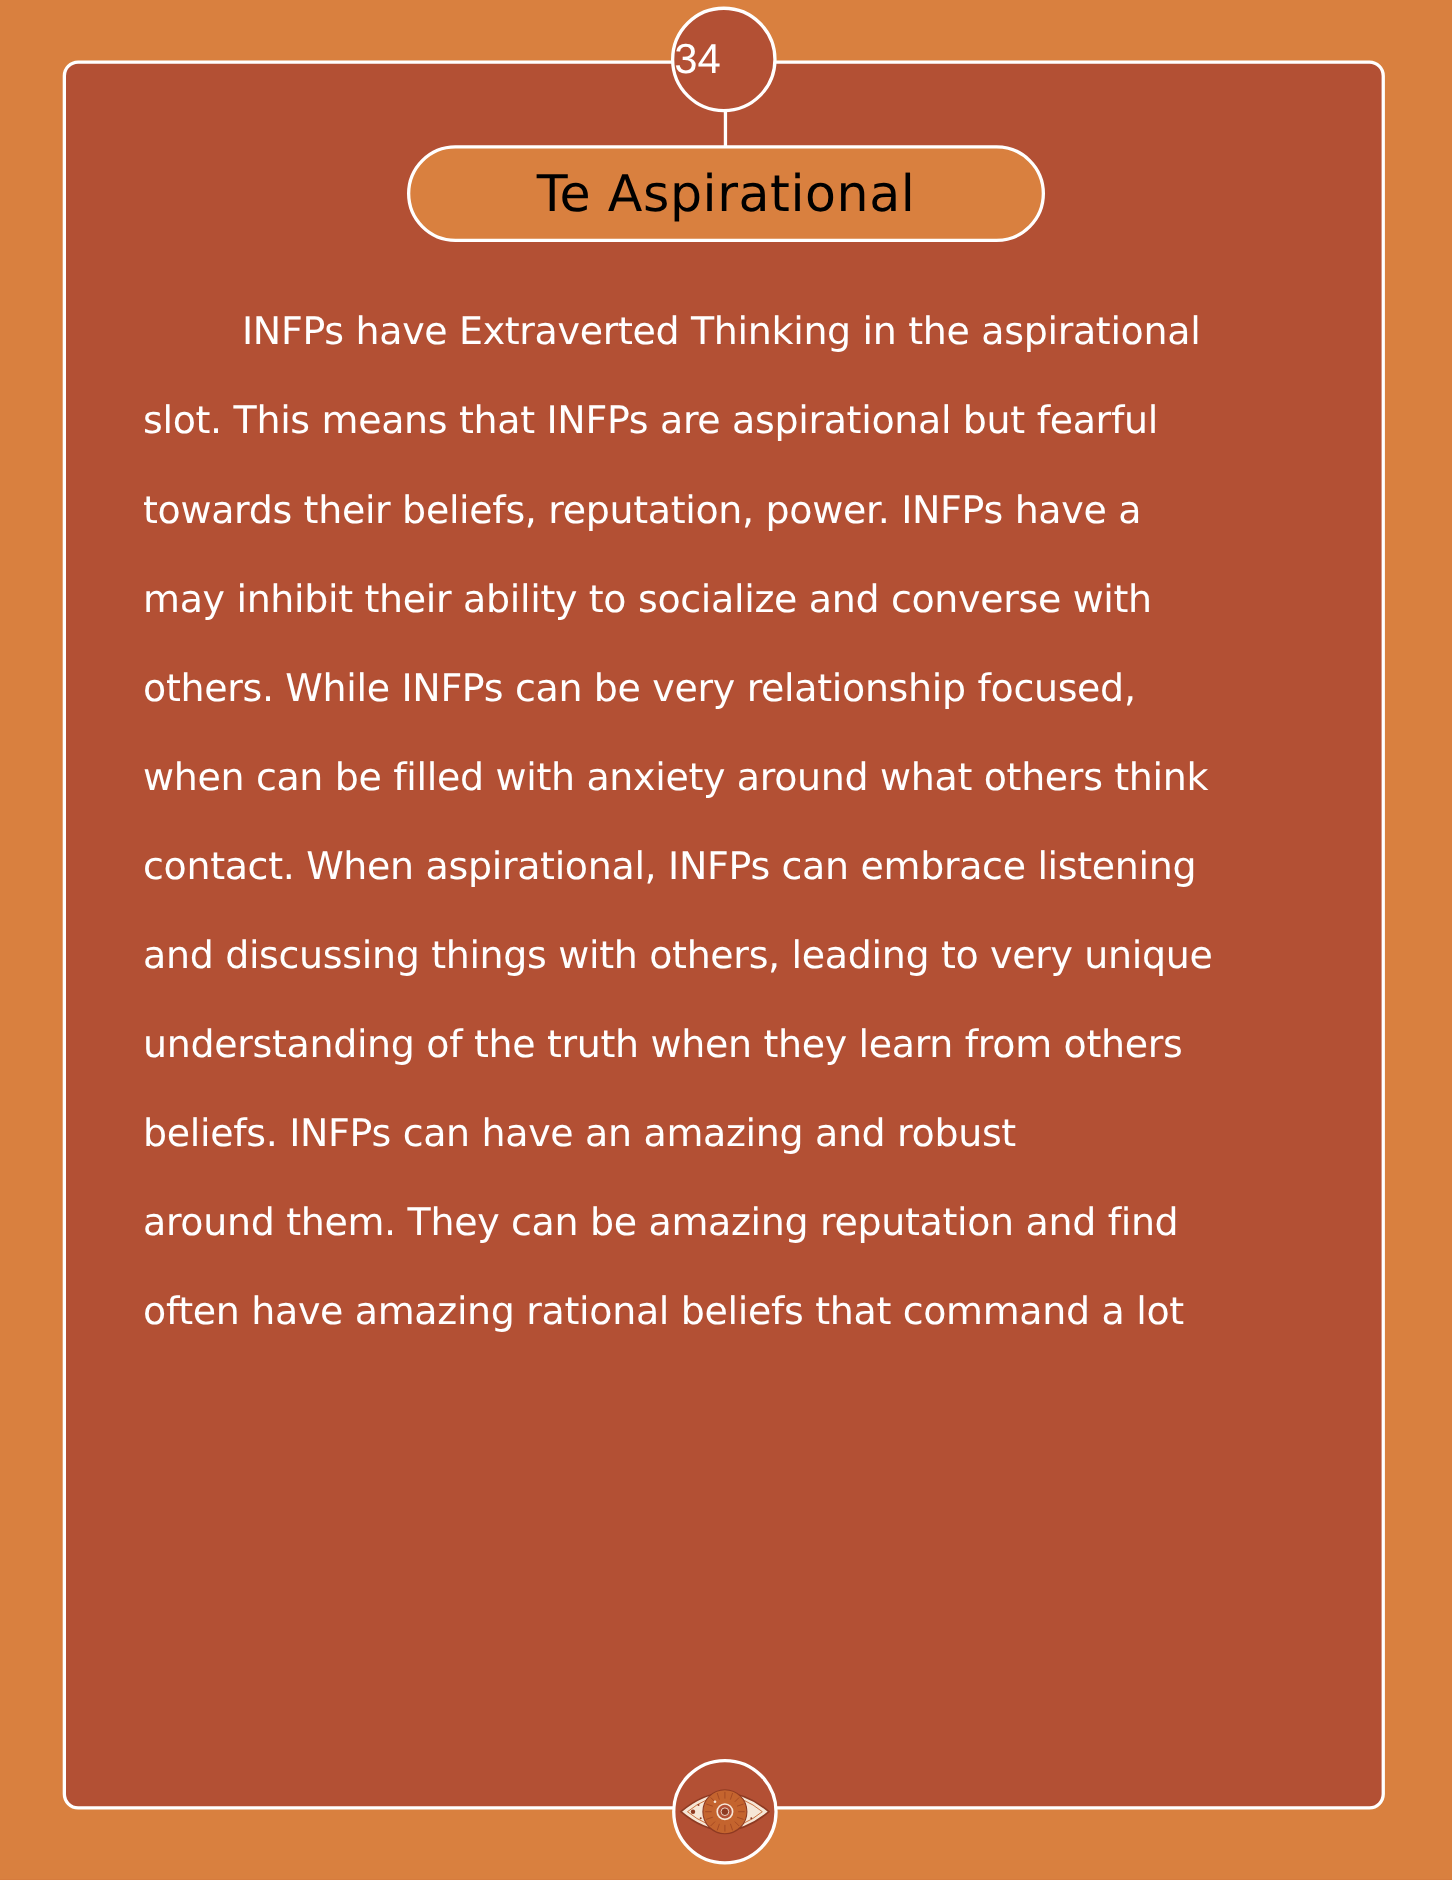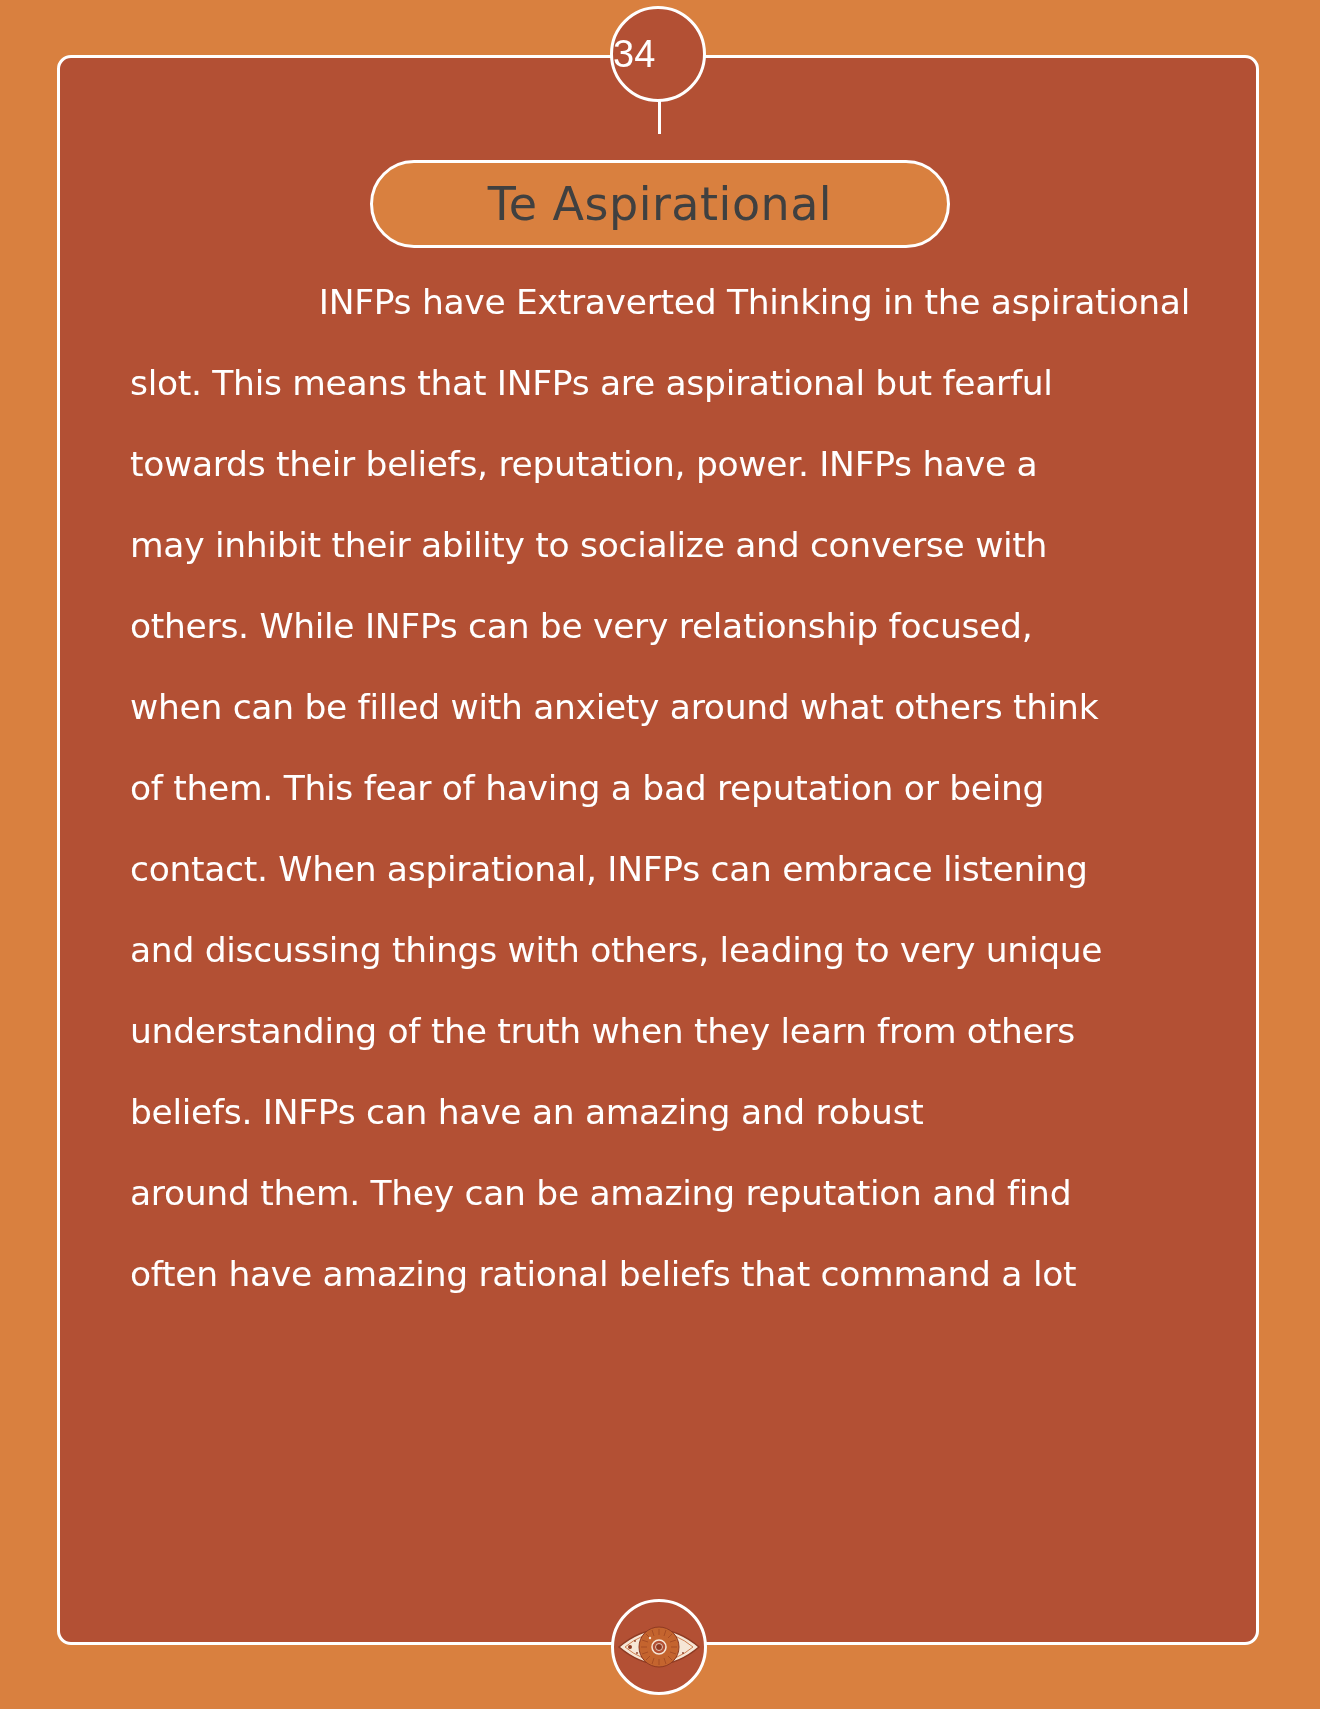--- a/index.html
+++ b/index.html
@@ -58,46 +58,44 @@
       top: 132px;
       width: 580px;
       height: 88px;
       background: #D9803F;
       border: 3px solid #FFFFFF;
       border-radius: 44px;
       box-sizing: border-box;
       display: flex;
       align-items: center;
       justify-content: center;
-      color: #404040;
+      color: #000000;
       font-family: "DejaVu Sans", sans-serif;
       font-size: 46px;
       font-weight: normal;
       letter-spacing: 0.5px;
       z-index: 3;
-      margin-top: 28px;
     }
     .body-text {
       position: absolute;
       left: 130px;
       top: 262px;
       width: 1060px;
       color: #FFFFFF;
       font-family: "DejaVu Sans", sans-serif;
       font-size: 34.5px;
       line-height: 81px;
       letter-spacing: -0.3px;
     }
     .body-line {
       display: block;
       white-space: nowrap;
     }
     .body-line.indent {
       padding-left: 90px;
-      text-align: right;
     }
     .eye-badge {
       position: absolute;
       left: 611px;
       top: 1599px;
       width: 96px;
       height: 96px;
       border-radius: 50%;
       background: #B35034;
       border: 3px solid #FFFFFF;
@@ -127,21 +125,20 @@
   <span>Te Aspirational</span>
 </div>
 
 <div class="body-text">
   <span class="body-line indent">INFPs have Extraverted Thinking in the aspirational</span>
   <span class="body-line">slot. This means that INFPs are aspirational but fearful</span>
   <span class="body-line">towards their beliefs, reputation, power. INFPs have a</span>
   <span class="body-line">may inhibit their ability to socialize and converse with</span>
   <span class="body-line">others. While INFPs can be very relationship focused,</span>
   <span class="body-line">when can be filled with anxiety around what others think</span>
-  <span class="body-line">of them. This fear of having a bad reputation or being</span>
   <span class="body-line">contact. When aspirational, INFPs can embrace listening</span>
   <span class="body-line">and discussing things with others, leading to very unique</span>
   <span class="body-line">understanding of the truth when they learn from others</span>
   <span class="body-line">beliefs. INFPs can have an amazing and robust</span>
   <span class="body-line">around them. They can be amazing reputation and find</span>
   <span class="body-line">often have amazing rational beliefs that command a lot</span>
 </div>
 
 <div class="eye-badge">
   <svg viewBox="0 0 84 60">

